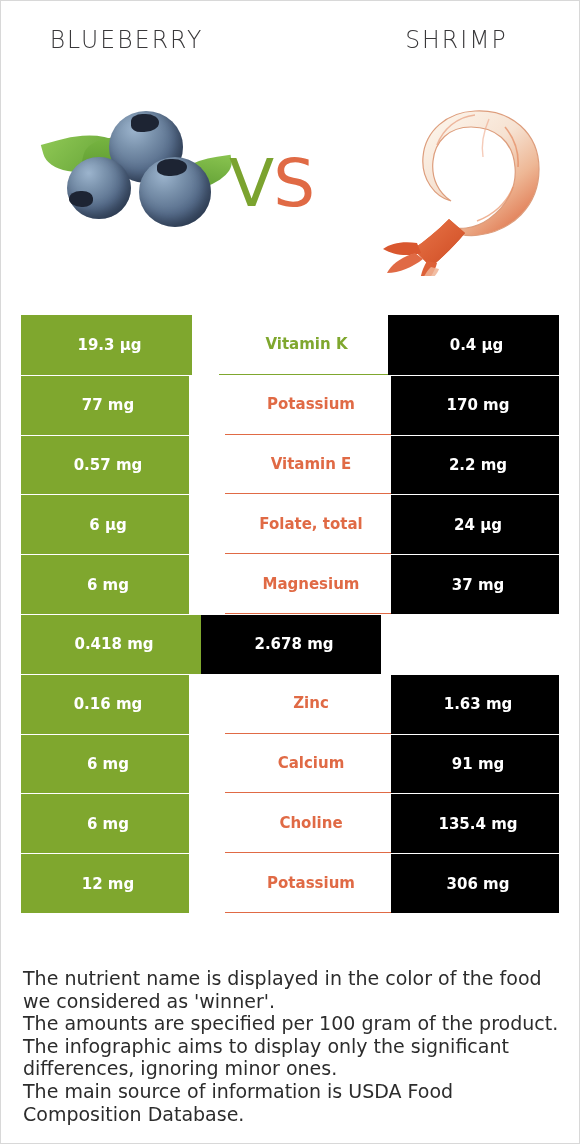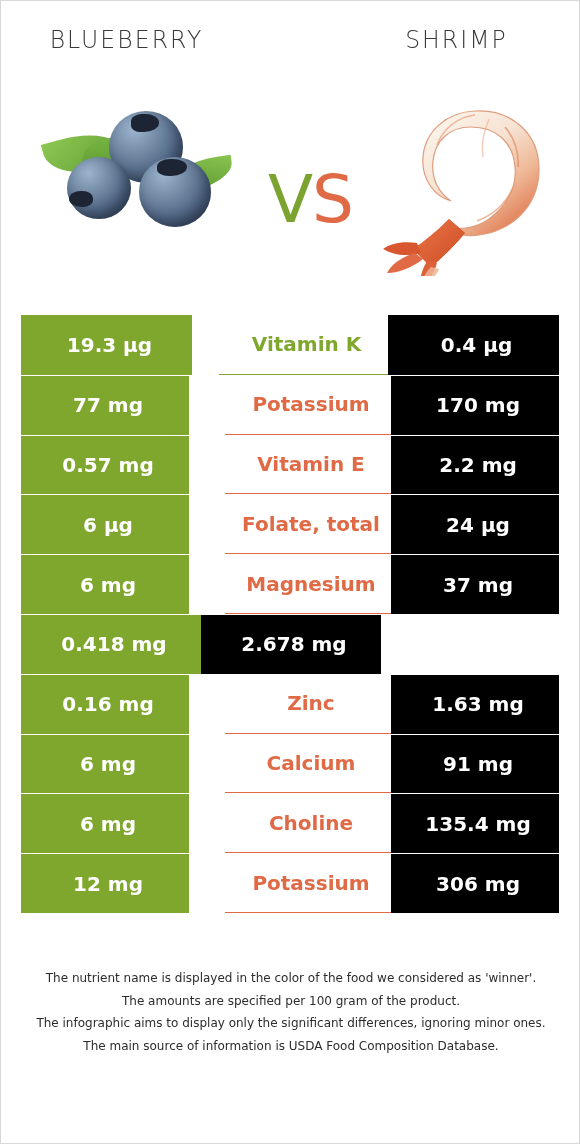--- a/index.html
+++ b/index.html
@@ -109,23 +109,22 @@
   .vs {
     position: absolute;
     left: 228px;
     top: 60px;
     width: 124px;
     height: 82px;
     font-size: 66px;
     line-height: 82px;
     font-weight: 400;
     letter-spacing: -1px;
-    text-align: right;
+    text-align: left;
     font-family: "DejaVu Sans", sans-serif;
-    margin-top: 16px;
   }
   .vs .v { color: #7ba32f; }
   .vs .s { color: #e06a45; }
 
   
   .shrimp {
     position: absolute;
     left: 378px;
     top: 8px;
     width: 180px;
@@ -141,21 +140,21 @@
     width: 538px;
   }
   .row {
     display: flex;
     height: 59.8px;
   }
   .cell {
     display: flex;
     align-items: center;
     justify-content: center;
-    font-size: 20px;
+    font-size: 15px;
     font-weight: 600;
     box-sizing: border-box;
     font-family: "DejaVu Sans", sans-serif;
     padding-left: 6px;
   }
   .cell.left  { width: 180px; color: #ffffff; background: #7fa72e; }
   .cell.mid   { width: 178px; background: #ffffff; }
   .cell.right { width: 180px; color: #ffffff; background: #000000; }
   .row + .row .cell.left  { border-top: 1.3px solid #ffffff; }
   .row + .row .cell.right { border-top: 1.3px solid #ffffff; }
@@ -164,22 +163,22 @@
   .row .cell.mid.win-right { border-bottom-color: #e06a45; margin-left: 36px; }
   .nutrient-name.win-left  { color: #7fa72e; }
   .nutrient-name.win-right { color: #e06a45; }
 
   
   .footer {
     position: absolute;
     left: 22px;
     top: 966px;
     width: 536px;
-    text-align: center;
-    font-size: 12px;
+    text-align: left;
+    font-size: 19px;
     line-height: 22.6px;
     color: #2c2c2c;
     font-family: "DejaVu Sans", sans-serif;
   }
   .footer div { white-space: normal; }
 </style>
 </head>
 <body>
 
 <div class="page">

